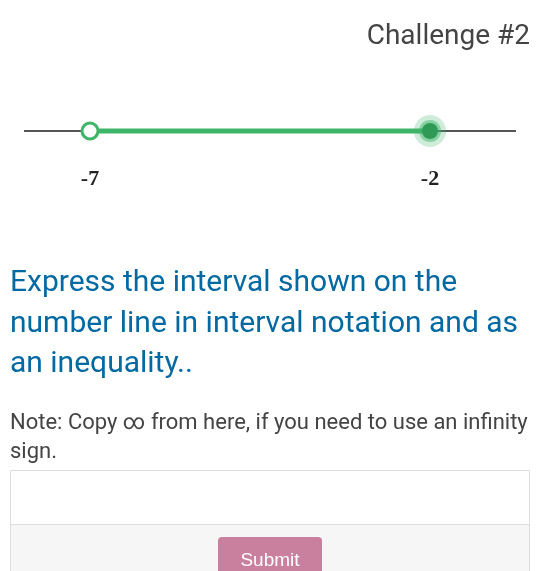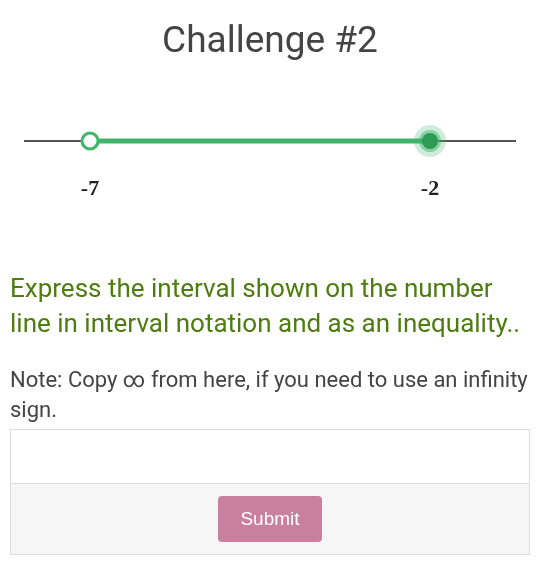--- a/index.html
+++ b/index.html
@@ -5,22 +5,22 @@
     * { box-sizing: border-box; margin: 0; padding: 0; }
     body {
       width: 540px;
       height: 571px;
       font-family: -apple-system, BlinkMacSystemFont, "Segoe UI", Roboto, sans-serif;
       color: #333;
       background: #fff;
       padding: 10px;
     }
     .title {
-      text-align: center;
-      font-size: 37px;
+      text-align: right;
+      font-size: 28px;
       font-weight: 400;
       color: #444;
       margin-top: 8px;
       margin-bottom: 50px;
     }
     .numberline-box {
       position: relative;
       width: 100%;
       height: 130px;
       margin-bottom: 30px;
@@ -38,23 +38,23 @@
     .tick-label {
       position: absolute;
       transform: translateX(-50%);
       font-size: 22px;
       font-family: Georgia, "Times New Roman", serif;
       font-weight: 600;
       color: #222;
       top: 4px;
     }
     .question-text {
-      font-size: 26px;
+      font-size: 30px;
       line-height: 1.35;
-      color: #4d7c0f;
+      color: #0369a1;
       margin-bottom: 24px;
     }
     .note-text {
       font-size: 22px;
       line-height: 1.35;
       color: #444;
       margin-bottom: 4px;
     }
     .answer-area {
       border: 1px solid #ddd;

